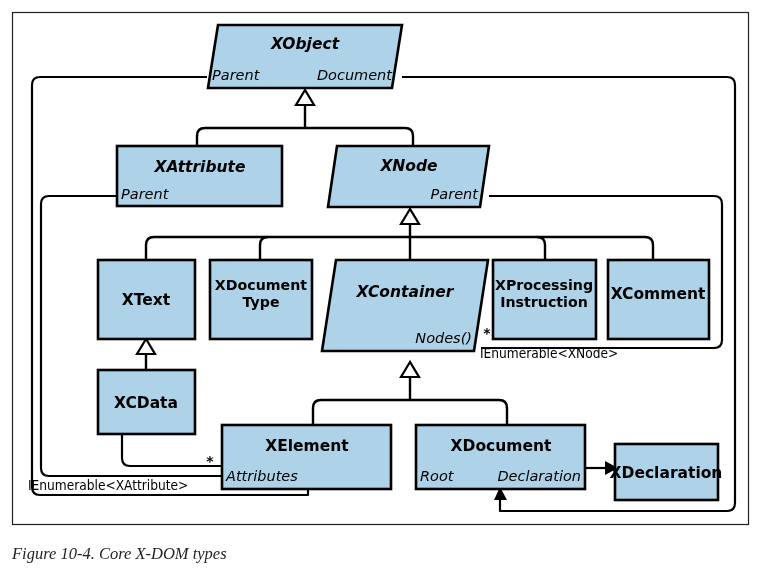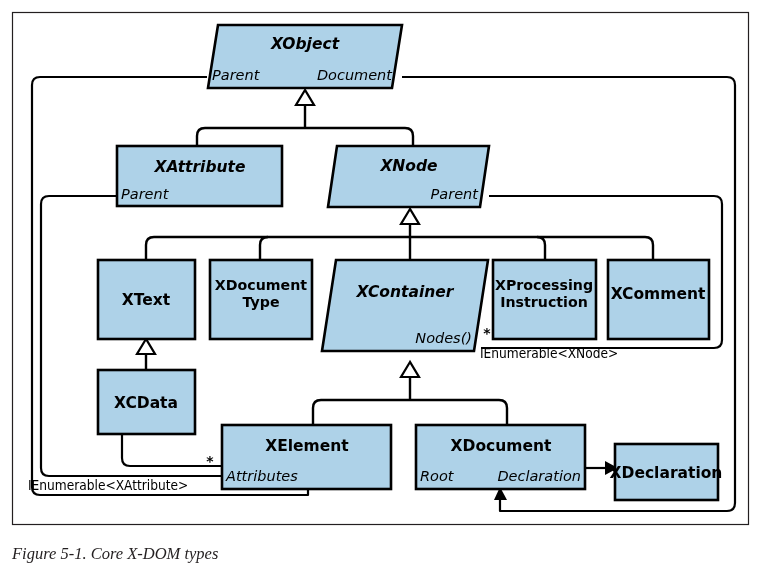--- a/index.html
+++ b/index.html
@@ -224,15 +224,15 @@
     </g>
 
     <text class="multiplicity" x="487" y="338">*</text>
     <text class="iface-label" x="480" y="358">IEnumerable&lt;XNode&gt;</text>
 
     <text class="multiplicity" x="210" y="466">*</text>
     <text class="iface-label" x="28" y="490">IEnumerable&lt;XAttribute&gt;</text>
 
   </svg>
 
-  <div class="caption">Figure 5-1. Core X-DOM types</div>
+  <div class="caption">Figure 10-4. Core X-DOM types</div>
 
 </div>
 
 </body></html>

